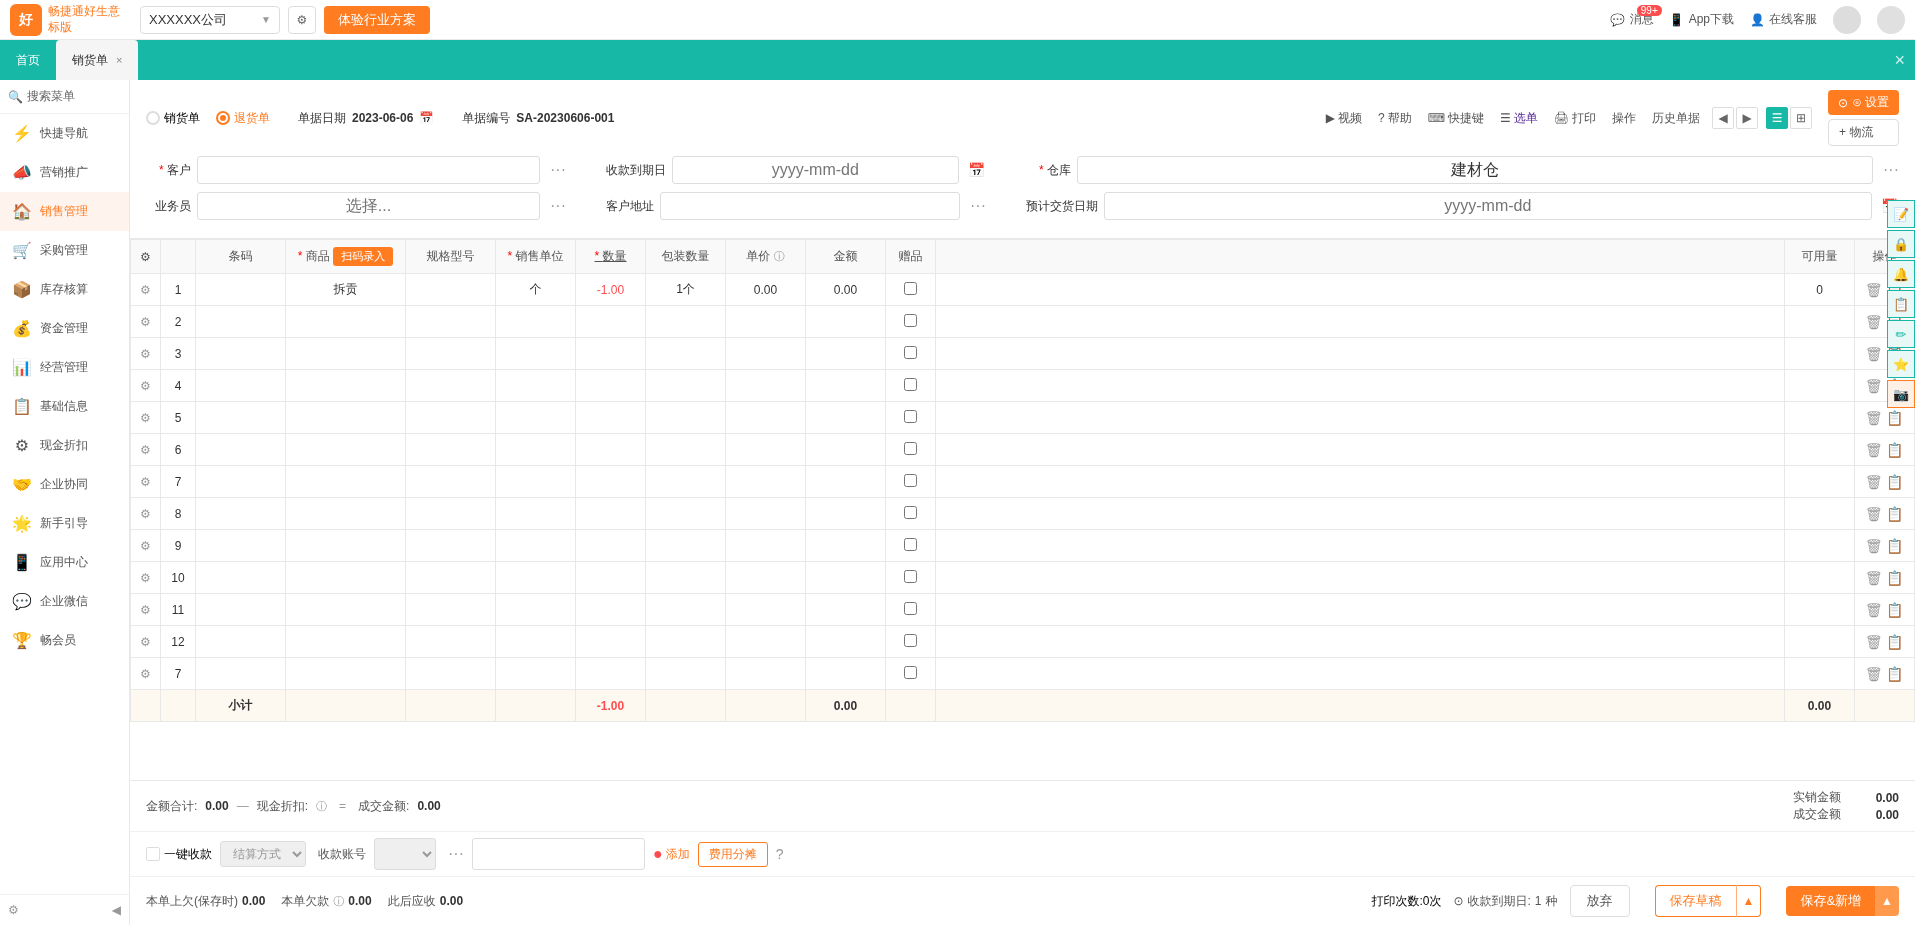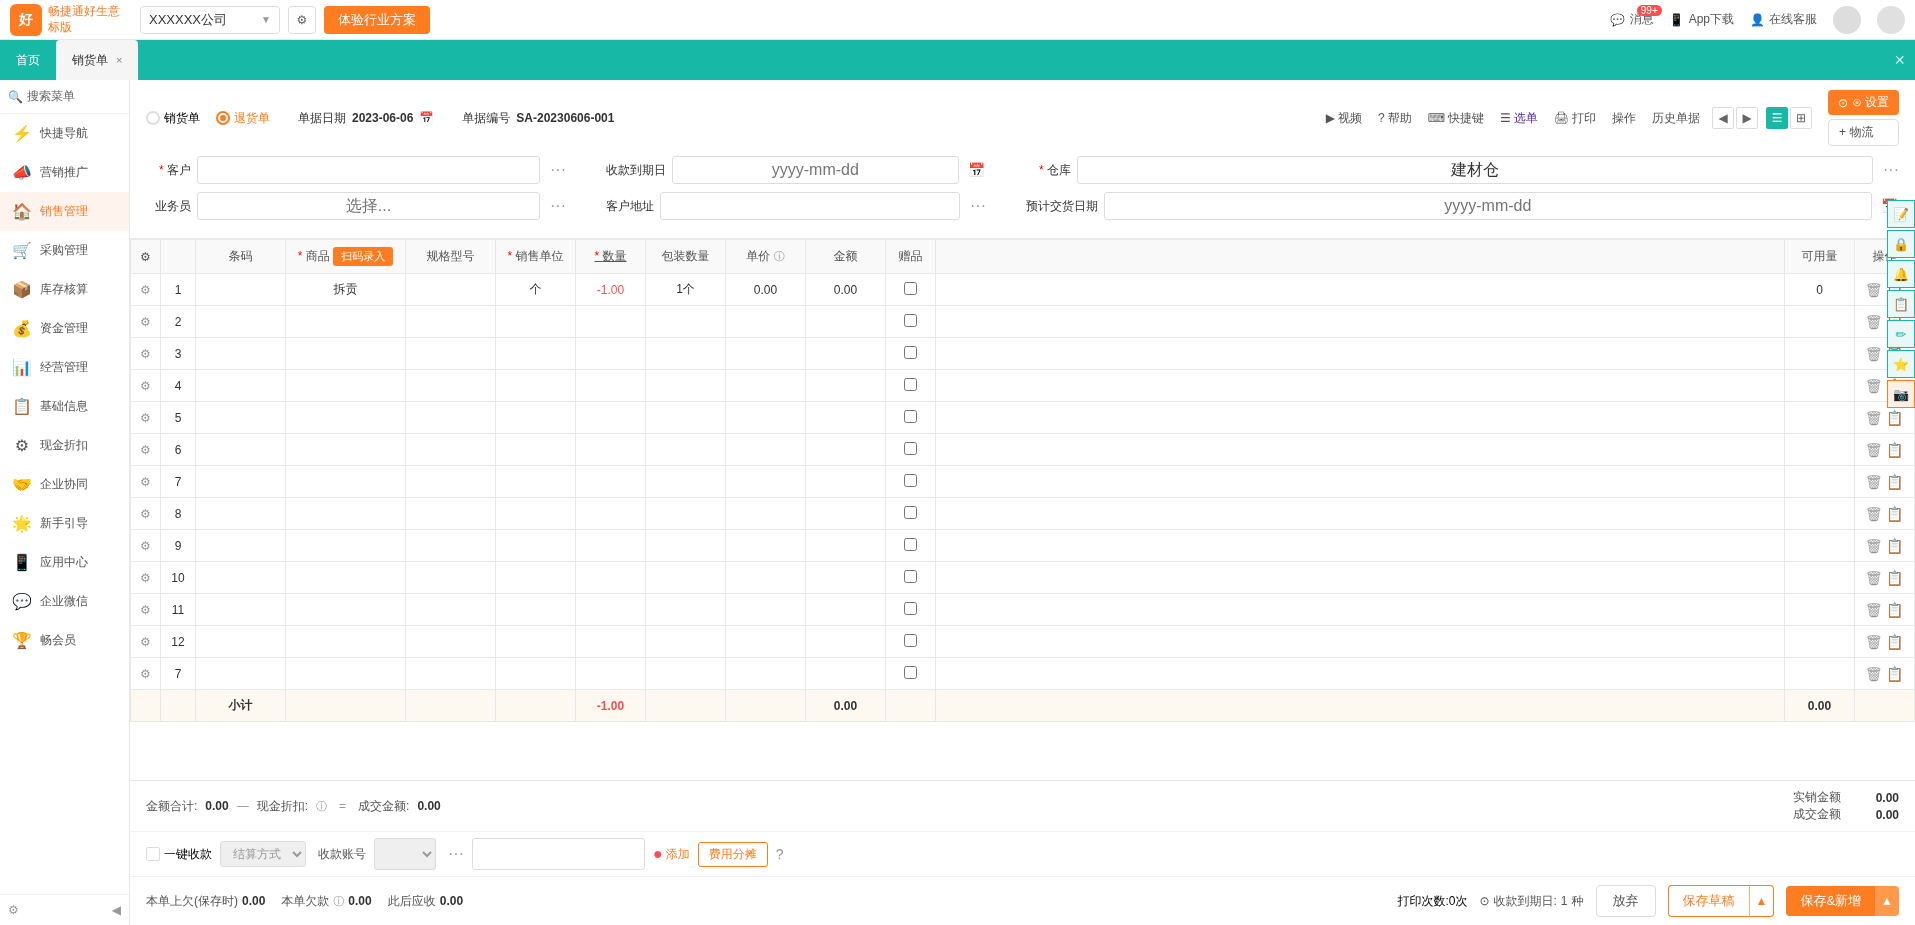--- a/index.html
+++ b/index.html
@@ -115,21 +115,21 @@
     .help-icon { color: #999; font-size: 14px; cursor: pointer; }
 
     .status-bar { display: flex; align-items: center; padding: 8px 16px; border-top: 1px solid #f0f0f0; gap: 16px; }
     .status-item { display: flex; align-items: center; gap: 4px; color: #555; }
     .status-value { color: #333; font-weight: bold; }
     .status-right { margin-left: auto; display: flex; align-items: center; gap: 12px; }
     .product-type { display: flex; align-items: center; gap: 4px; color: #555; }
     .discard-btn { border: 1px solid #ddd; background: white; color: #555; border-radius: 4px; padding: 6px 16px; cursor: pointer; font-size: 13px; }
     .save-draft-btn { border: 1px solid #ff7c21; background: white; color: #ff7c21; border-radius: 4px; padding: 6px 14px; cursor: pointer; font-size: 13px; display: flex; align-items: center; gap: 4px; }
     .save-new-btn { background: #ff7c21; color: white; border: none; border-radius: 4px; padding: 6px 14px; cursor: pointer; font-size: 13px; display: flex; align-items: center; gap: 4px; }
-    .btn-group { display: flex; }
+    .btn-group { display: flex; margin-left: 13px; }
     .btn-group .save-draft-btn { border-radius: 4px 0 0 4px; border-right: none; }
     .btn-group .save-draft-chevron { border: 1px solid #ff7c21; border-left: 1px solid #ffb07c; background: white; color: #ff7c21; padding: 6px 6px; cursor: pointer; border-radius: 0 4px 4px 0; display: flex; align-items: center; }
     .btn-group .save-new-btn { border-radius: 4px 0 0 4px; }
     .btn-group .save-new-chevron { background: #ff9a4d; color: white; border: none; padding: 6px 6px; cursor: pointer; border-radius: 0 4px 4px 0; display: flex; align-items: center; }
 
     
     .right-float { position: fixed; right: 0; top: 200px; display: flex; flex-direction: column; gap: 2px; z-index: 100; }
     .float-btn { width: 28px; height: 28px; background: #e8f8f6; border: 1px solid #17b8a6; display: flex; align-items: center; justify-content: center; cursor: pointer; color: #17b8a6; font-size: 13px; }
     .float-btn.orange { background: #fff0e6; border-color: #ff7c21; color: #ff7c21; }
 

